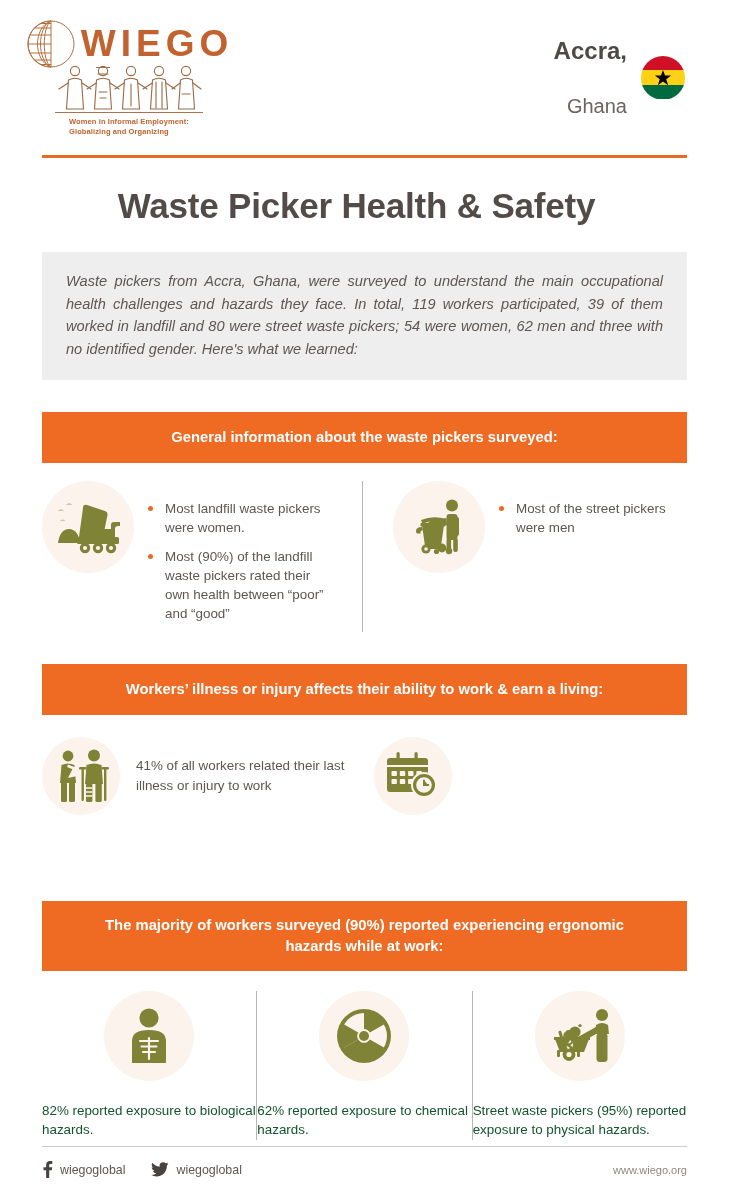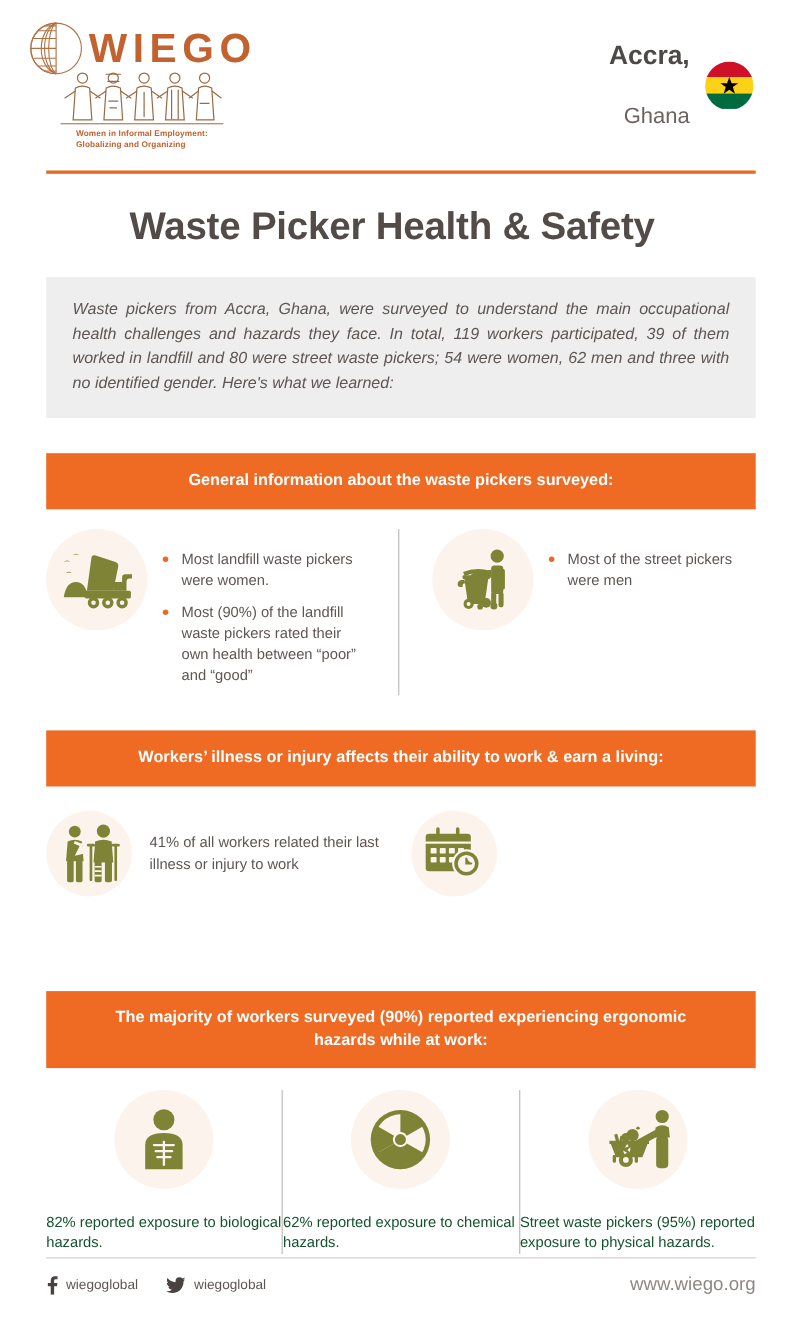--- a/index.html
+++ b/index.html
@@ -118,21 +118,21 @@
 
   
   .footer-wrap { position:absolute; left:0; right:0; bottom:22px; }
   .footer-rule { height:1px; background:#cfcbc9; margin:0 42px 14px 42px; }
   .footer {
     margin:0 42px; display:flex; align-items:center; justify-content:space-between;
   }
   .social { display:flex; align-items:center; gap:26px; }
   .social-item { display:flex; align-items:center; gap:7px; }
   .social-item span { font-size:12.4px; color:#5e5653; }
-  .site { font-size:17px; color:#8e8885; }
+  .site { font-size:11px; color:#8e8885; }
   .ico-dark { fill:#4a4240; }
 </style>
 </head>
 <body>
 
 <div class="header">
 
   <div class="logo">
     <div class="logo-top">
       <svg class="globe" viewBox="0 0 52 52">

